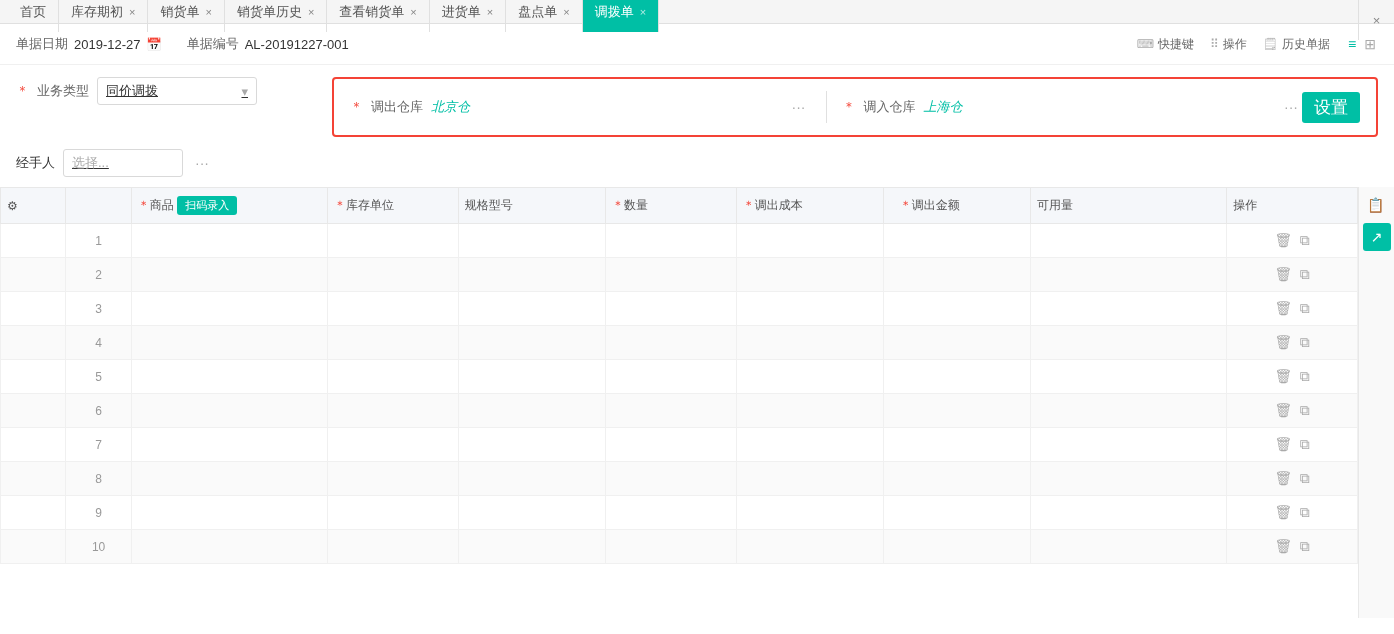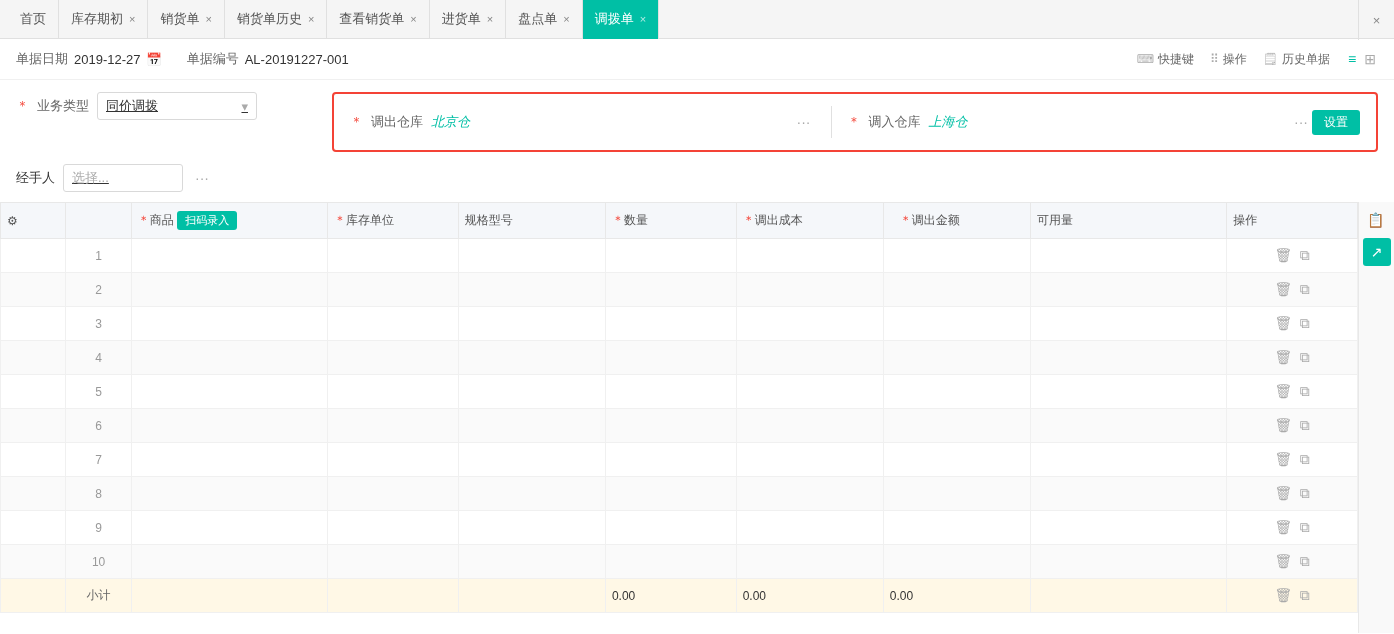--- a/index.html
+++ b/index.html
@@ -1,20 +1,20 @@
 <!DOCTYPE html>
 <html><head>
   <meta charset="utf-8">
   <style>
     * { box-sizing: border-box; margin: 0; padding: 0; }
     body { font-family: 'Microsoft YaHei', Arial, sans-serif; font-size: 13px; color: #333; background: #fff; overflow: hidden; }
 
     
     .tab-bar {
-      display: flex; align-items: center; height: 39px; background: #f5f5f5;
+      display: flex; align-items: center; height: 24px; background: #f5f5f5;
       border-bottom: 1px solid #e0e0e0; padding: 0 8px; position: relative;
     }
     .tab {
       display: flex; align-items: center; padding: 0 12px; height: 40px;
       cursor: pointer; font-size: 13px; color: #555; white-space: nowrap;
       border-right: 1px solid #e0e0e0; gap: 6px;
     }
     .tab.active {
       background: #00bfa5; color: #fff; font-weight: 500;
     }
@@ -33,21 +33,21 @@
     }
     .header-field { display: flex; align-items: center; gap: 6px; font-size: 13px; }
     .header-field label { color: #666; }
     .header-field .value { color: #333; }
     .cal-icon { color: #aaa; cursor: pointer; }
     .header-right { margin-left: auto; display: flex; align-items: center; gap: 16px; color: #555; }
     .header-right .action-item { display: flex; align-items: center; gap: 4px; cursor: pointer; color: #666; font-size: 12px; }
     .header-right .action-item .icon { color: #aaa; }
     .btn-settings {
       background: #00bfa5; color: #fff; border: none; border-radius: 3px;
-      padding: 4px 12px; cursor: pointer; font-size: 12px;
+      padding: 4px 12px; cursor: pointer; font-size: 17px;
     }
     .layout-icons { display: flex; gap: 4px; }
     .layout-icon { cursor: pointer; color: #aaa; font-size: 14px; padding: 2px; }
     .layout-icon.active { color: #00bfa5; }
 
     
     .form-area {
       display: flex; padding: 12px 16px; gap: 16px; align-items: flex-start;
     }
     .form-left { display: flex; flex-direction: column; gap: 12px; min-width: 300px; }
@@ -396,35 +396,20 @@
         <td></td>
         <td></td>
         <td></td>
         <td></td>
         <td></td>
         <td class="action-col">
           <button class="icon-btn">🗑</button>
           <button class="icon-btn">⧉</button>
         </td>
       </tr>
-            <tr class="subtotal">
-        <td class="row-num"></td>
-        <td class="row-num" style="color:#666;font-size:12px;">小计</td>
-        <td></td>
-        <td></td>
-        <td></td>
-        <td style="color:#333;">0.00</td>
-        <td style="color:#333;">0.00</td>
-        <td style="color:#333;">0.00</td>
-        <td></td>
-        <td class="action-col">
-          <button class="icon-btn">🗑</button>
-          <button class="icon-btn">⧉</button>
-        </td>
-      </tr>
           </tbody>
       </table>
     </div>
 
     <div class="right-sidebar">
       <div class="sidebar-icon">📋</div>
       <div class="sidebar-icon green">↗</div>
     </div>
   </div>
 

